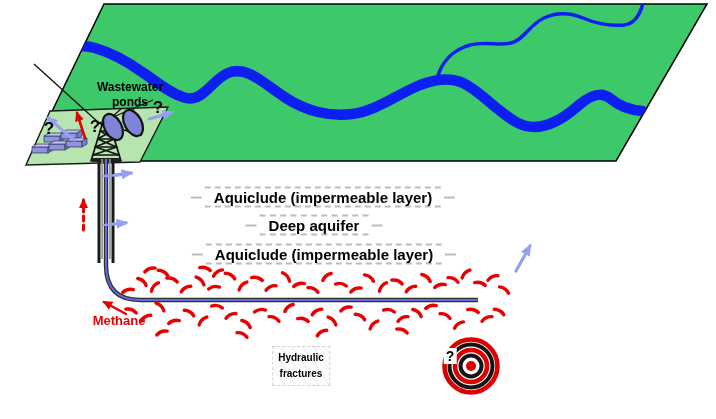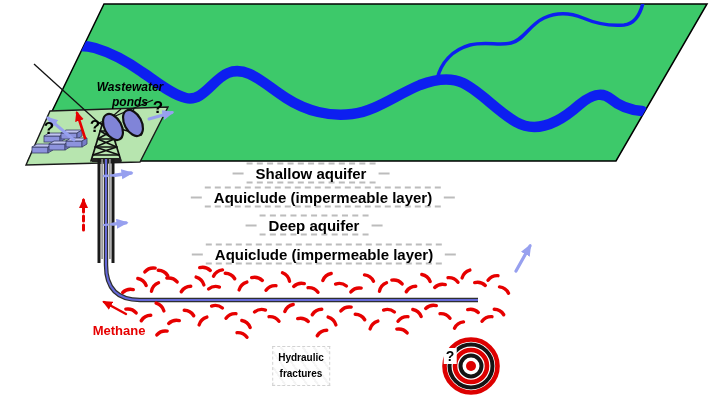--- a/index.html
+++ b/index.html
@@ -47,21 +47,21 @@
   .layer-label::before,.layer-label::after{
     content:"";position:absolute;top:calc(50% - 1px);width:11px;border-top:2px dashed #bcbcbc;
   }
   .layer-label::before{left:-14px;}
   .layer-label::after{right:-14px;}
   .hf-label{
     font-size:10px;line-height:16px;background:var(--label-bg);padding:3px 5px;
     border:1px dashed #d2d2d2;
     background-image:repeating-linear-gradient(55deg,rgba(0,0,0,0.045) 0 2px,transparent 2px 9px);
   }
-  .methane{color:var(--hazard-red);font-size:13px;margin-top:10px;}
+  .methane{color:var(--hazard-red);font-size:13px;}
   .qmark{font-size:17px;}
   .qchip{font-size:14px;background:var(--label-bg);padding:0 2px;}
 </style>
 </head>
 <body>
 
 <div class="stage">
 
   <svg width="716" height="419" viewBox="0 0 716 419">
     <defs>
@@ -237,26 +237,25 @@
 
     <g>
       <circle cx="471" cy="366" r="5" fill="#dd0000"></circle>
       <circle class="quake-black" cx="471" cy="366" r="10.5" stroke-width="4"></circle>
       <circle class="quake-red" cx="471" cy="366" r="16" stroke-width="4.6"></circle>
       <circle class="quake-black" cx="471" cy="366" r="21.5" stroke-width="4"></circle>
       <circle class="quake-red" cx="471" cy="366" r="26.5" stroke-width="4.6"></circle>
     </g>
   </svg>
 
-  <div class="lbl surface-lbl" style="left:130px;top:95px;font-style:italic;">
+  <div class="lbl surface-lbl" style="left:130px;top:95px;">
     <div>Wastewater</div>
     <div>ponds</div>
   </div>
 
-  <div class="lbl layer-label" style="left:311px;top:173px;">Shallow aquifer</div>
   <div class="lbl layer-label" style="left:323px;top:197px;">Aquiclude (impermeable layer)</div>
   <div class="lbl layer-label" style="left:314px;top:225px;">Deep aquifer</div>
   <div class="lbl layer-label" style="left:324px;top:254px;">Aquiclude (impermeable layer)</div>
 
   <div class="lbl hf-label" style="left:301px;top:366px;">
     <div>Hydraulic</div>
     <div>fractures</div>
   </div>
 
   <div class="lbl methane" style="left:119px;top:320px;">Methane</div>

